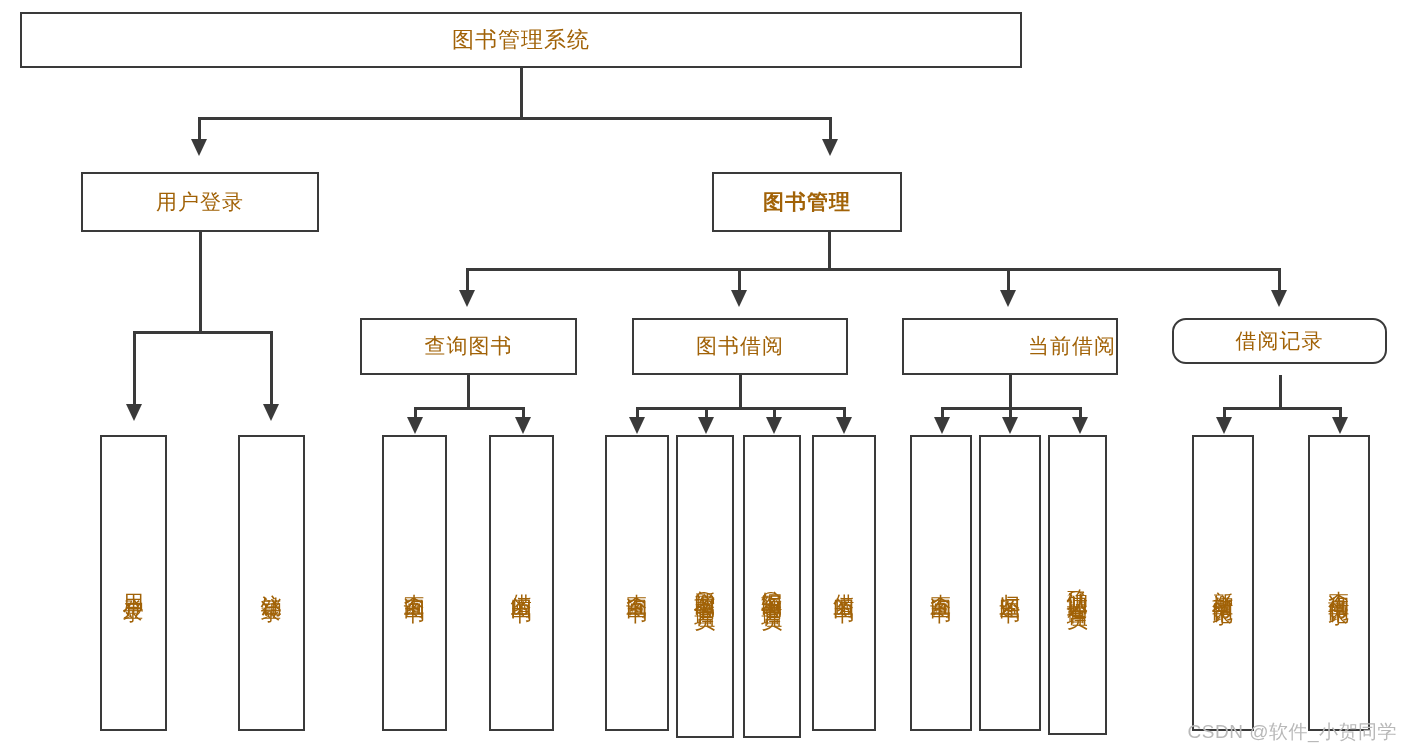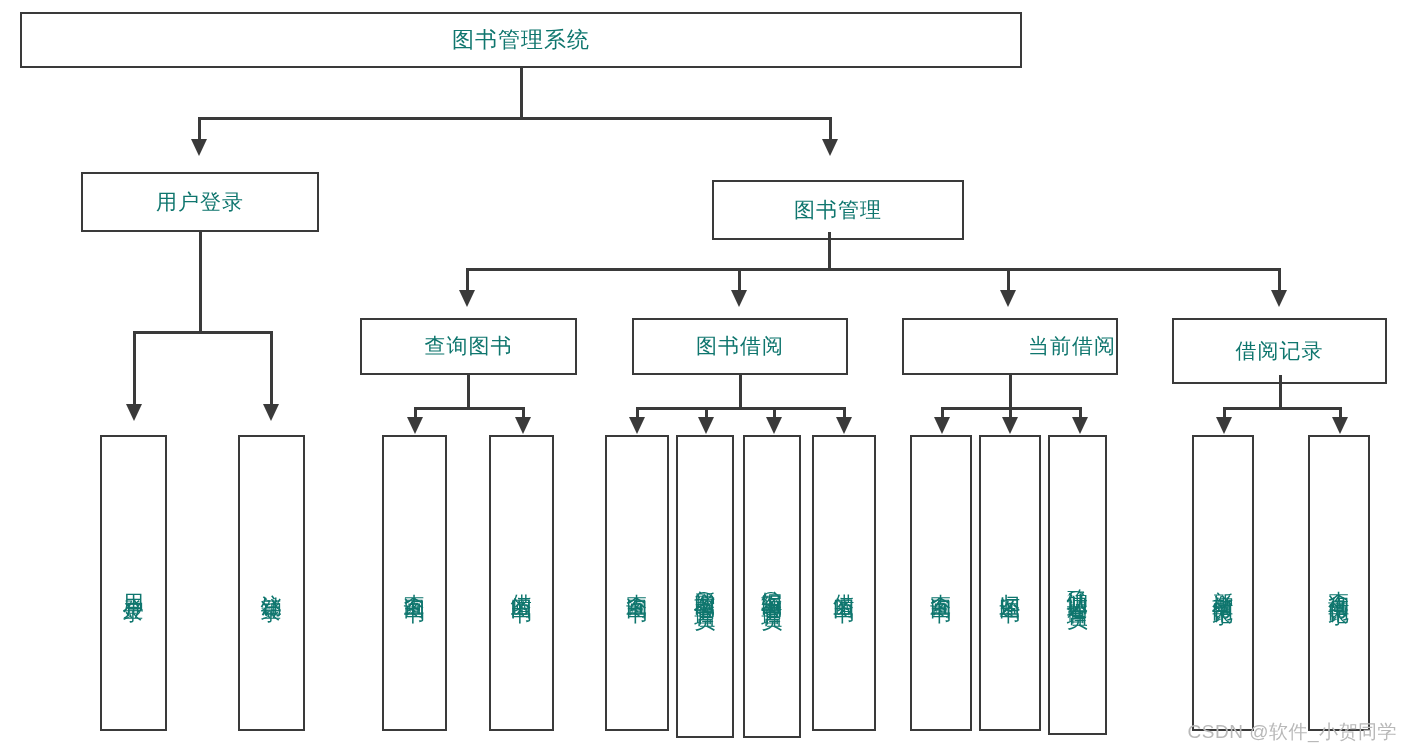--- a/index.html
+++ b/index.html
@@ -23,21 +23,21 @@
     border:2.5px solid #3a3a3a;
     display:flex;
     align-items:center;
     justify-content:center;
     text-align:center;
   }
   .node .label{
     font-size:21px;
     line-height:1.25;
     letter-spacing:1px;
-    color:#0f766e;
+    color:#a16207;
     white-space:nowrap;
   }
   
   .node.root .label{font-size:22px;}
   
   .node.leaf{
     border-width:2.5px;
     align-items:center;
     justify-content:center;
   }
@@ -92,21 +92,21 @@
 
   <div class="conn vline" style="left:198px;top:117px;height:24px;"></div>
   <div class="arrow" style="left:191px;top:139px;"></div>
   <div class="conn vline" style="left:829px;top:117px;height:24px;"></div>
   <div class="arrow" style="left:822px;top:139px;"></div>
 
   <div class="node" style="left:81px;top:172px;width:238px;height:60px;">
     <span class="label">用户登录</span>
   </div>
 
-  <div class="node" style="left:712px;top:180px;width:252px;height:60px;">
+  <div class="node" style="left:712px;top:172px;width:190px;height:60px;font-weight:bold;">
     <span class="label">图书管理</span>
   </div>
 
   <div class="conn vline" style="left:199px;top:232px;height:101px;"></div>
   <div class="conn hline" style="left:133px;top:331px;width:139px;"></div>
   <div class="conn vline" style="left:133px;top:331px;height:75px;"></div>
   <div class="arrow" style="left:126px;top:404px;"></div>
   <div class="conn vline" style="left:270px;top:331px;height:75px;"></div>
   <div class="arrow" style="left:263px;top:404px;"></div>
 
@@ -123,21 +123,21 @@
 
   <div class="node" style="left:360px;top:318px;width:217px;height:57px;">
     <span class="label">查询图书</span>
   </div>
   <div class="node" style="left:632px;top:318px;width:216px;height:57px;">
     <span class="label">图书借阅</span>
   </div>
   <div class="node" style="left:902px;top:318px;width:216px;height:57px;justify-content:flex-end;">
     <span class="label">当前借阅</span>
   </div>
-  <div class="node" style="left:1172px;top:318px;width:215px;height:66px;">
+  <div class="node" style="left:1172px;top:318px;width:215px;height:46px;border-radius:14px;">
     <span class="label">借阅记录</span>
   </div>
 
   <div class="conn vline" style="left:467px;top:375px;height:34px;"></div>
   <div class="conn hline" style="left:414px;top:407px;width:110px;"></div>
   <div class="conn vline" style="left:414px;top:407px;height:12px;"></div>
   <div class="arrow" style="left:407px;top:417px;"></div>
   <div class="conn vline" style="left:522px;top:407px;height:12px;"></div>
   <div class="arrow" style="left:515px;top:417px;"></div>
 

